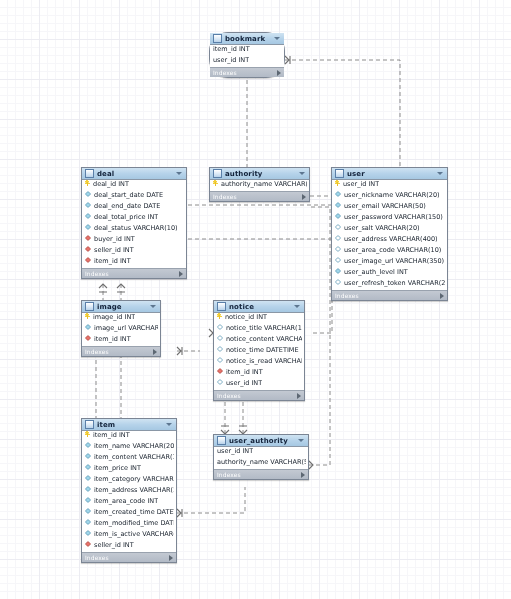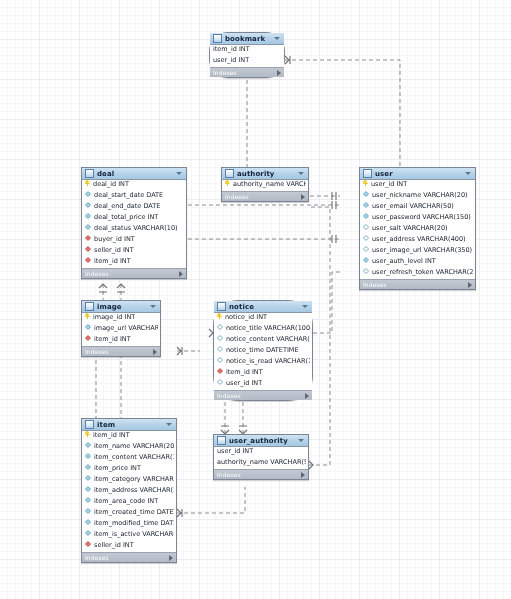--- a/index.html
+++ b/index.html
@@ -252,38 +252,38 @@
           <div class="row">
             <span class="fico fk"></span>
             <span class="fname">item_id INT</span>
           </div>
         </div>
         <div class="ftr">
           <span class="ftxt">Indexes</span>
           <span class="tri"></span>
         </div>
       </div>
-      <div class="tbl" style="left: 209px; top: 167px; width: 88px; margin-left: 12px;">
+      <div class="tbl" style="left: 209px; top: 167px; width: 101px;">
         <div class="hd">
           <span class="tico"></span>
           <span class="tname">authority</span>
           <span class="carat"></span>
         </div>
         <div class="rows">
           <div class="row">
             <span class="fico pk"></span>
             <span class="fname">authority_name VARCHAR(50)</span>
           </div>
         </div>
         <div class="ftr">
           <span class="ftxt">Indexes</span>
           <span class="tri"></span>
         </div>
       </div>
-      <div class="tbl" style="left: 359px; top: 167px; width: 117px;">
+      <div class="tbl" style="left: 331px; top: 167px; width: 117px;">
         <div class="hd">
           <span class="tico"></span>
           <span class="tname">user</span>
           <span class="carat"></span>
         </div>
         <div class="rows">
           <div class="row">
             <span class="fico pk"></span>
             <span class="fname">user_id INT</span>
           </div>
@@ -302,20 +302,24 @@
           <div class="row">
             <span class="fico colh"></span>
             <span class="fname">user_salt VARCHAR(20)</span>
           </div>
           <div class="row">
             <span class="fico colh"></span>
             <span class="fname">user_address VARCHAR(400)</span>
           </div>
           <div class="row">
             <span class="fico colh"></span>
+            <span class="fname">user_area_code VARCHAR(10)</span>
+          </div>
+          <div class="row">
+            <span class="fico colh"></span>
             <span class="fname">user_image_url VARCHAR(350)</span>
           </div>
           <div class="row">
             <span class="fico col"></span>
             <span class="fname">user_auth_level INT</span>
           </div>
           <div class="row">
             <span class="fico colh"></span>
             <span class="fname">user_refresh_token VARCHAR(200)</span>
           </div>
@@ -343,21 +347,21 @@
           <div class="row">
             <span class="fico fk"></span>
             <span class="fname">item_id INT</span>
           </div>
         </div>
         <div class="ftr">
           <span class="ftxt">Indexes</span>
           <span class="tri"></span>
         </div>
       </div>
-      <div class="tbl" style="left: 213px; top: 300px; width: 100px; border-radius: 25px;">
+      <div class="tbl" style="left: 213px; top: 300px; width: 92px;">
         <div class="hd">
           <span class="tico"></span>
           <span class="tname">notice</span>
           <span class="carat"></span>
         </div>
         <div class="rows">
           <div class="row">
             <span class="fico pk"></span>
             <span class="fname">notice_id INT</span>
           </div>

